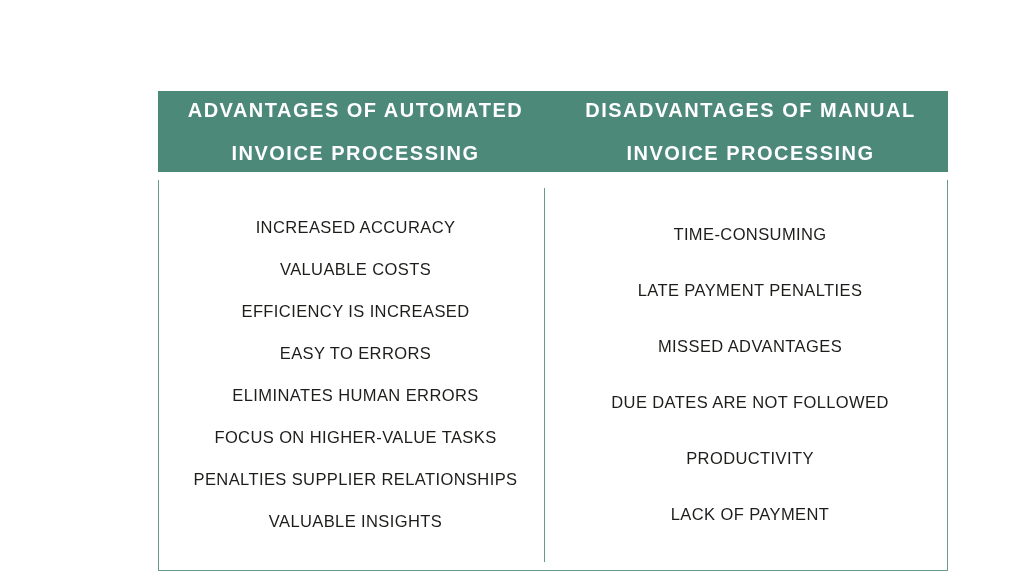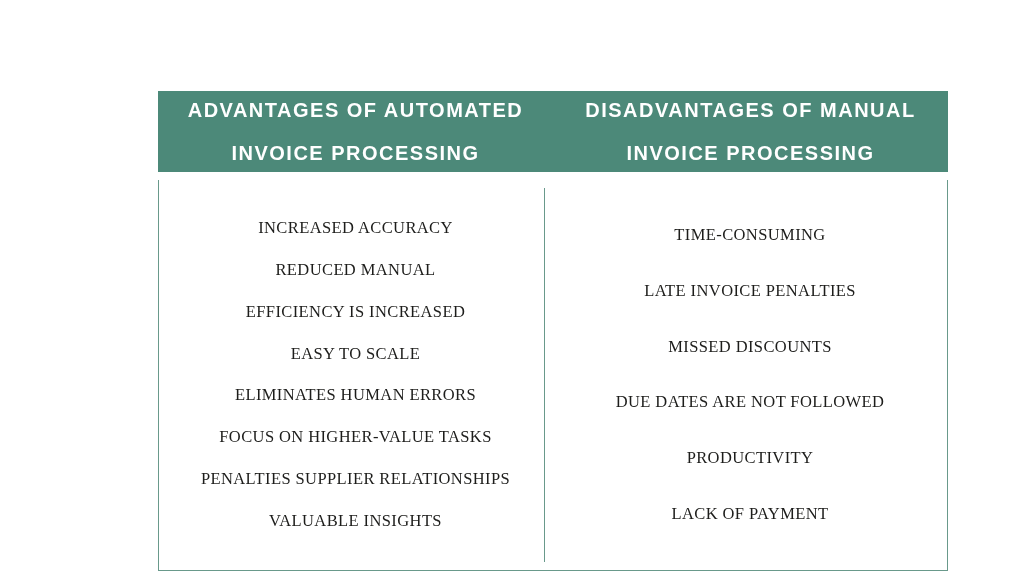--- a/index.html
+++ b/index.html
@@ -48,21 +48,20 @@
     background:#FFFFFF;
     border-left:1px solid var(--border-green);
     border-right:1px solid var(--border-green);
     border-bottom:1px solid var(--border-green);
   }
   .col{
     width:50%;
     padding:19px 10px 20px 10px;
     display:flex;
     flex-direction:column;
-    font-family:Liberation Serif, serif;
   }
   .col-left{
     border-right:1px solid var(--border-green);
   }
   .item{
     height:44px;
     display:flex;
     align-items:center;
     justify-content:center;
     font-size:16.5px;
@@ -86,32 +85,32 @@
       </div>
       <div class="header-cell">
         <div>DISADVANTAGES OF MANUAL</div>
         <div>INVOICE PROCESSING</div>
       </div>
     </div>
 
     <div class="body-row">
       <div class="col col-left">
         <div class="item">INCREASED ACCURACY</div>
-        <div class="item">REDUCED MANUAL</div>
+        <div class="item">VALUABLE COSTS</div>
         <div class="item">EFFICIENCY IS INCREASED</div>
-        <div class="item">EASY TO SCALE</div>
+        <div class="item">EASY TO ERRORS</div>
         <div class="item">ELIMINATES HUMAN ERRORS</div>
         <div class="item">FOCUS ON HIGHER-VALUE TASKS</div>
         <div class="item">PENALTIES SUPPLIER RELATIONSHIPS</div>
         <div class="item">VALUABLE INSIGHTS</div>
       </div>
       <div class="col">
         <div class="item">TIME-CONSUMING</div>
-        <div class="item">LATE INVOICE PENALTIES</div>
-        <div class="item">MISSED DISCOUNTS</div>
+        <div class="item">LATE PAYMENT PENALTIES</div>
+        <div class="item">MISSED ADVANTAGES</div>
         <div class="item">DUE DATES ARE NOT FOLLOWED</div>
         <div class="item">PRODUCTIVITY</div>
         <div class="item">LACK OF PAYMENT</div>
       </div>
     </div>
 
   </div>
 </div>
 
 </body></html>

